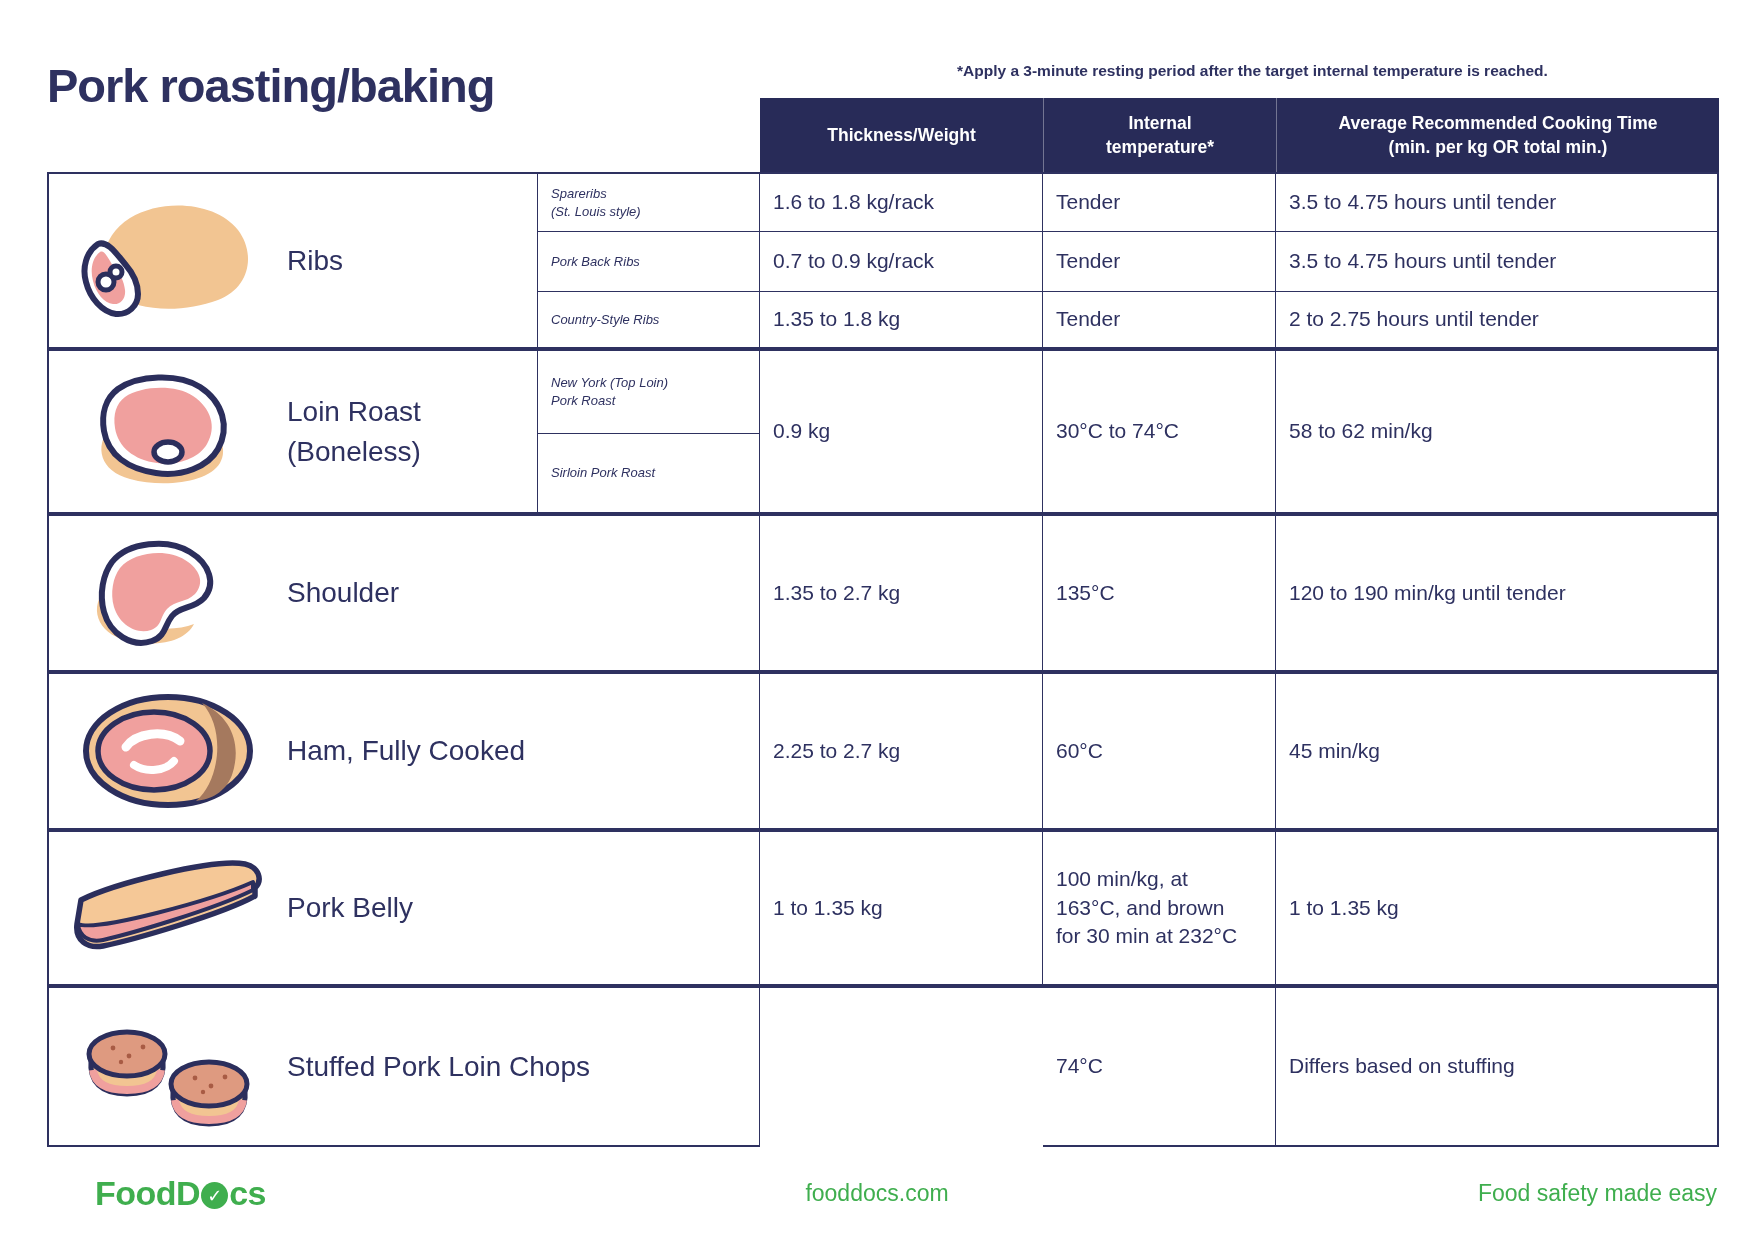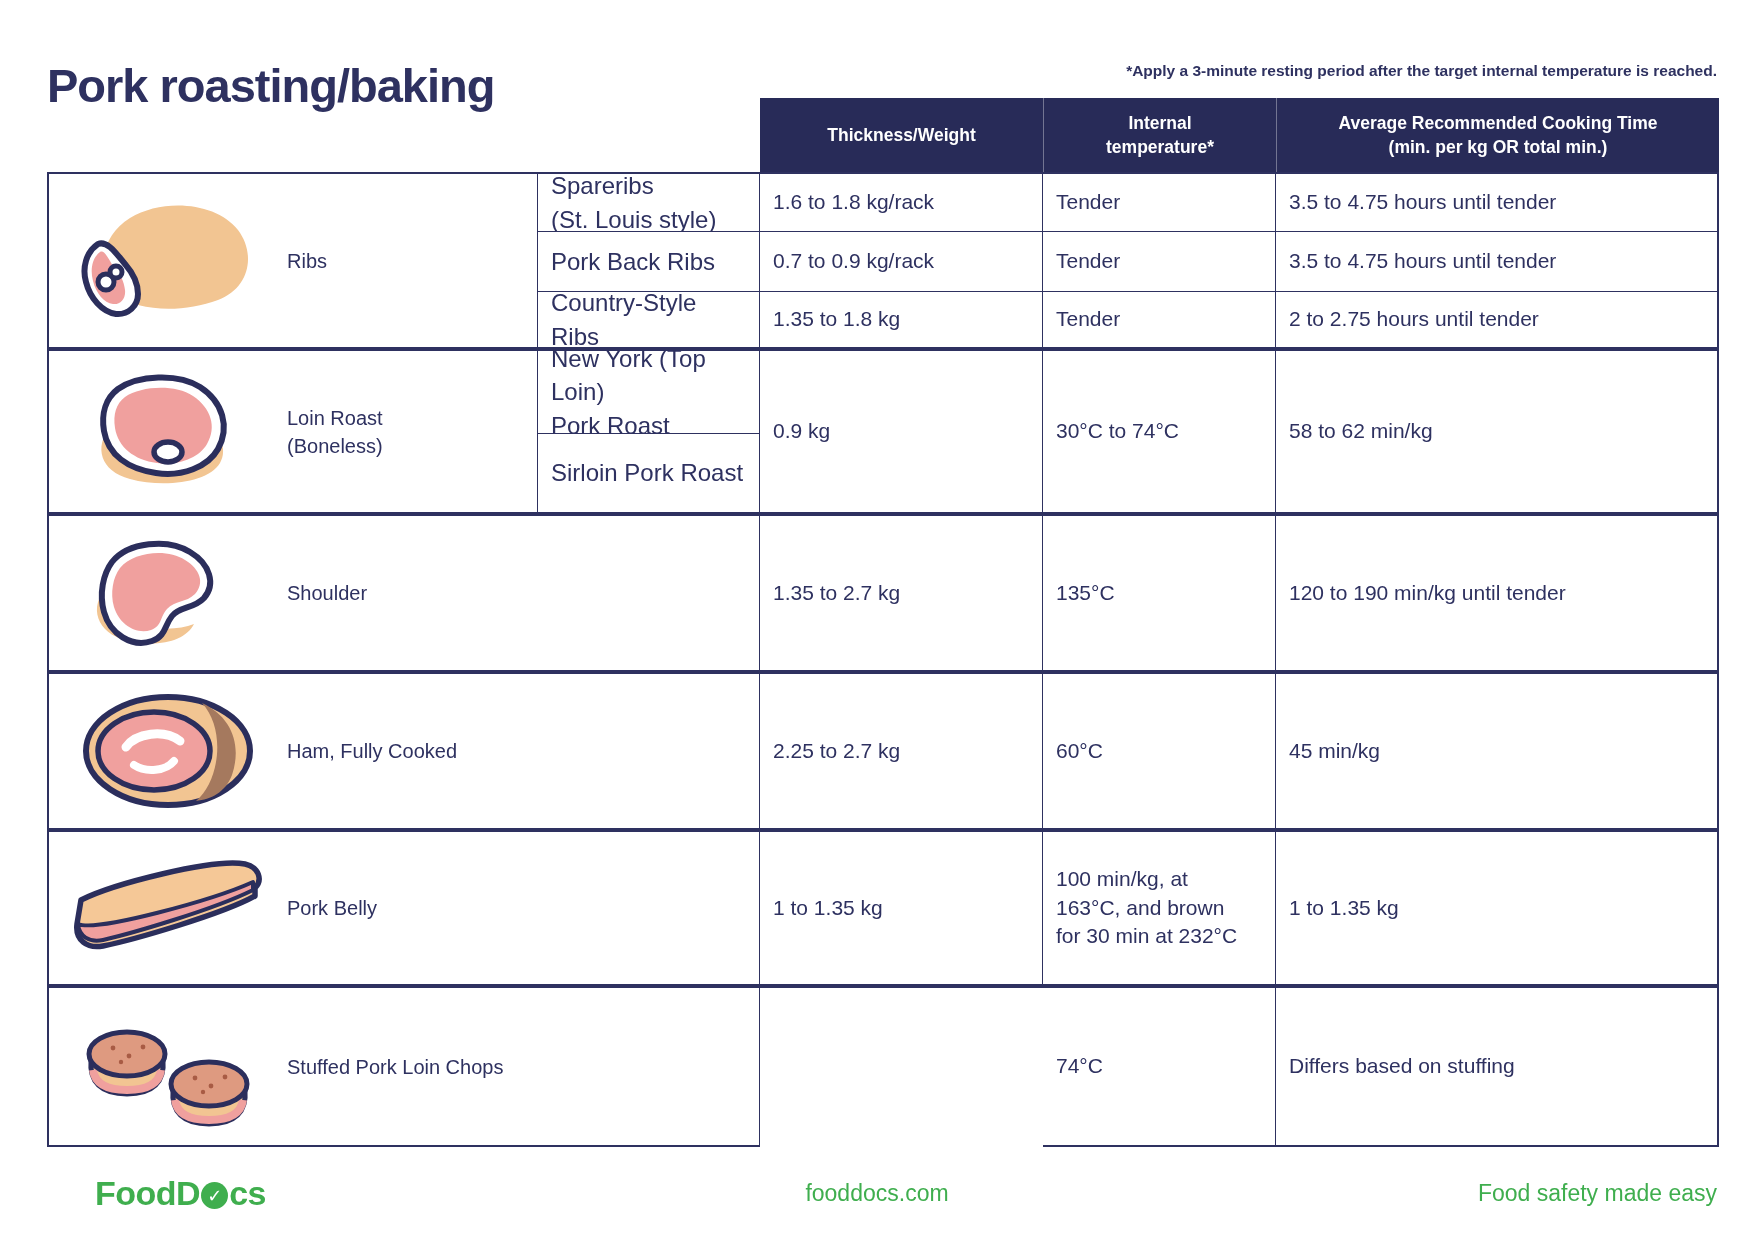--- a/index.html
+++ b/index.html
@@ -2,40 +2,40 @@
 <html><head>
 <meta charset="utf-8">
 <style>
   * { margin:0; padding:0; box-sizing:border-box; }
   html,body { width:1754px; height:1240px; background:#ffffff; overflow:hidden;
     font-family:"Liberation Sans","DejaVu Sans",sans-serif; }
   .page { position:relative; width:1754px; height:1012px; background:#fff; }
 
   .title { position:absolute; left:47px; top:58px; font-size:47px; font-weight:800;
     color:#2E3160; letter-spacing:-1px; }
-  .note { position:absolute; right:37px; top:62px; width:760px; text-align:right;
+  .note { position:absolute; right:37px; top:62px; width:760px; text-align:left;
     font-size:15.5px; font-weight:700; color:#2E3160; }
 
   .tbl { position:absolute; left:47px; top:98px; display:grid;
     grid-template-columns:491px 222px 283px 233px 443px;
     grid-template-rows:74px 60px 60px 59px 83px 82px 158px 158px 156px 159px;
     color:#2E3160; }
 
   .hcell { background:#282B58; color:#ffffff; font-weight:700; font-size:17.5px;
     display:flex; align-items:center; justify-content:center; text-align:center;
     line-height:1.4; white-space:pre-line; }
   .hsep { border-left:1px solid rgba(255,255,255,0.35); }
 
   .cell { display:flex; align-items:center; padding:8px 13px; font-size:21px;
     line-height:1.38; background:#fff; }
   .cell span { white-space:pre-line; }
-  .sub { font-size:24px; }
+  .sub { font-size:13px;font-style:italic; }
   .labelcell { display:flex; align-items:center; padding:0; }
   .iconbox { width:238px; display:flex; align-items:center; justify-content:center; flex:none; }
-  .cutname { font-size:20px; line-height:1.4; white-space:pre-line;text-align:right; }
+  .cutname { font-size:28px; line-height:1.4; white-space:pre-line; }
 
   
   .bL { border-left:2.5px solid #2E3160; }
   .bR { border-right:2.5px solid #2E3160; }
   .vr { border-right:1.5px solid #2E3160; }
   .top { border-top:2.5px solid #2E3160; }
   .minB { border-bottom:1.5px solid #2E3160; }
   .secB { border-bottom:4.5px solid #2E3160; }
   .outB { border-bottom:2.5px solid #2E3160; }
 

